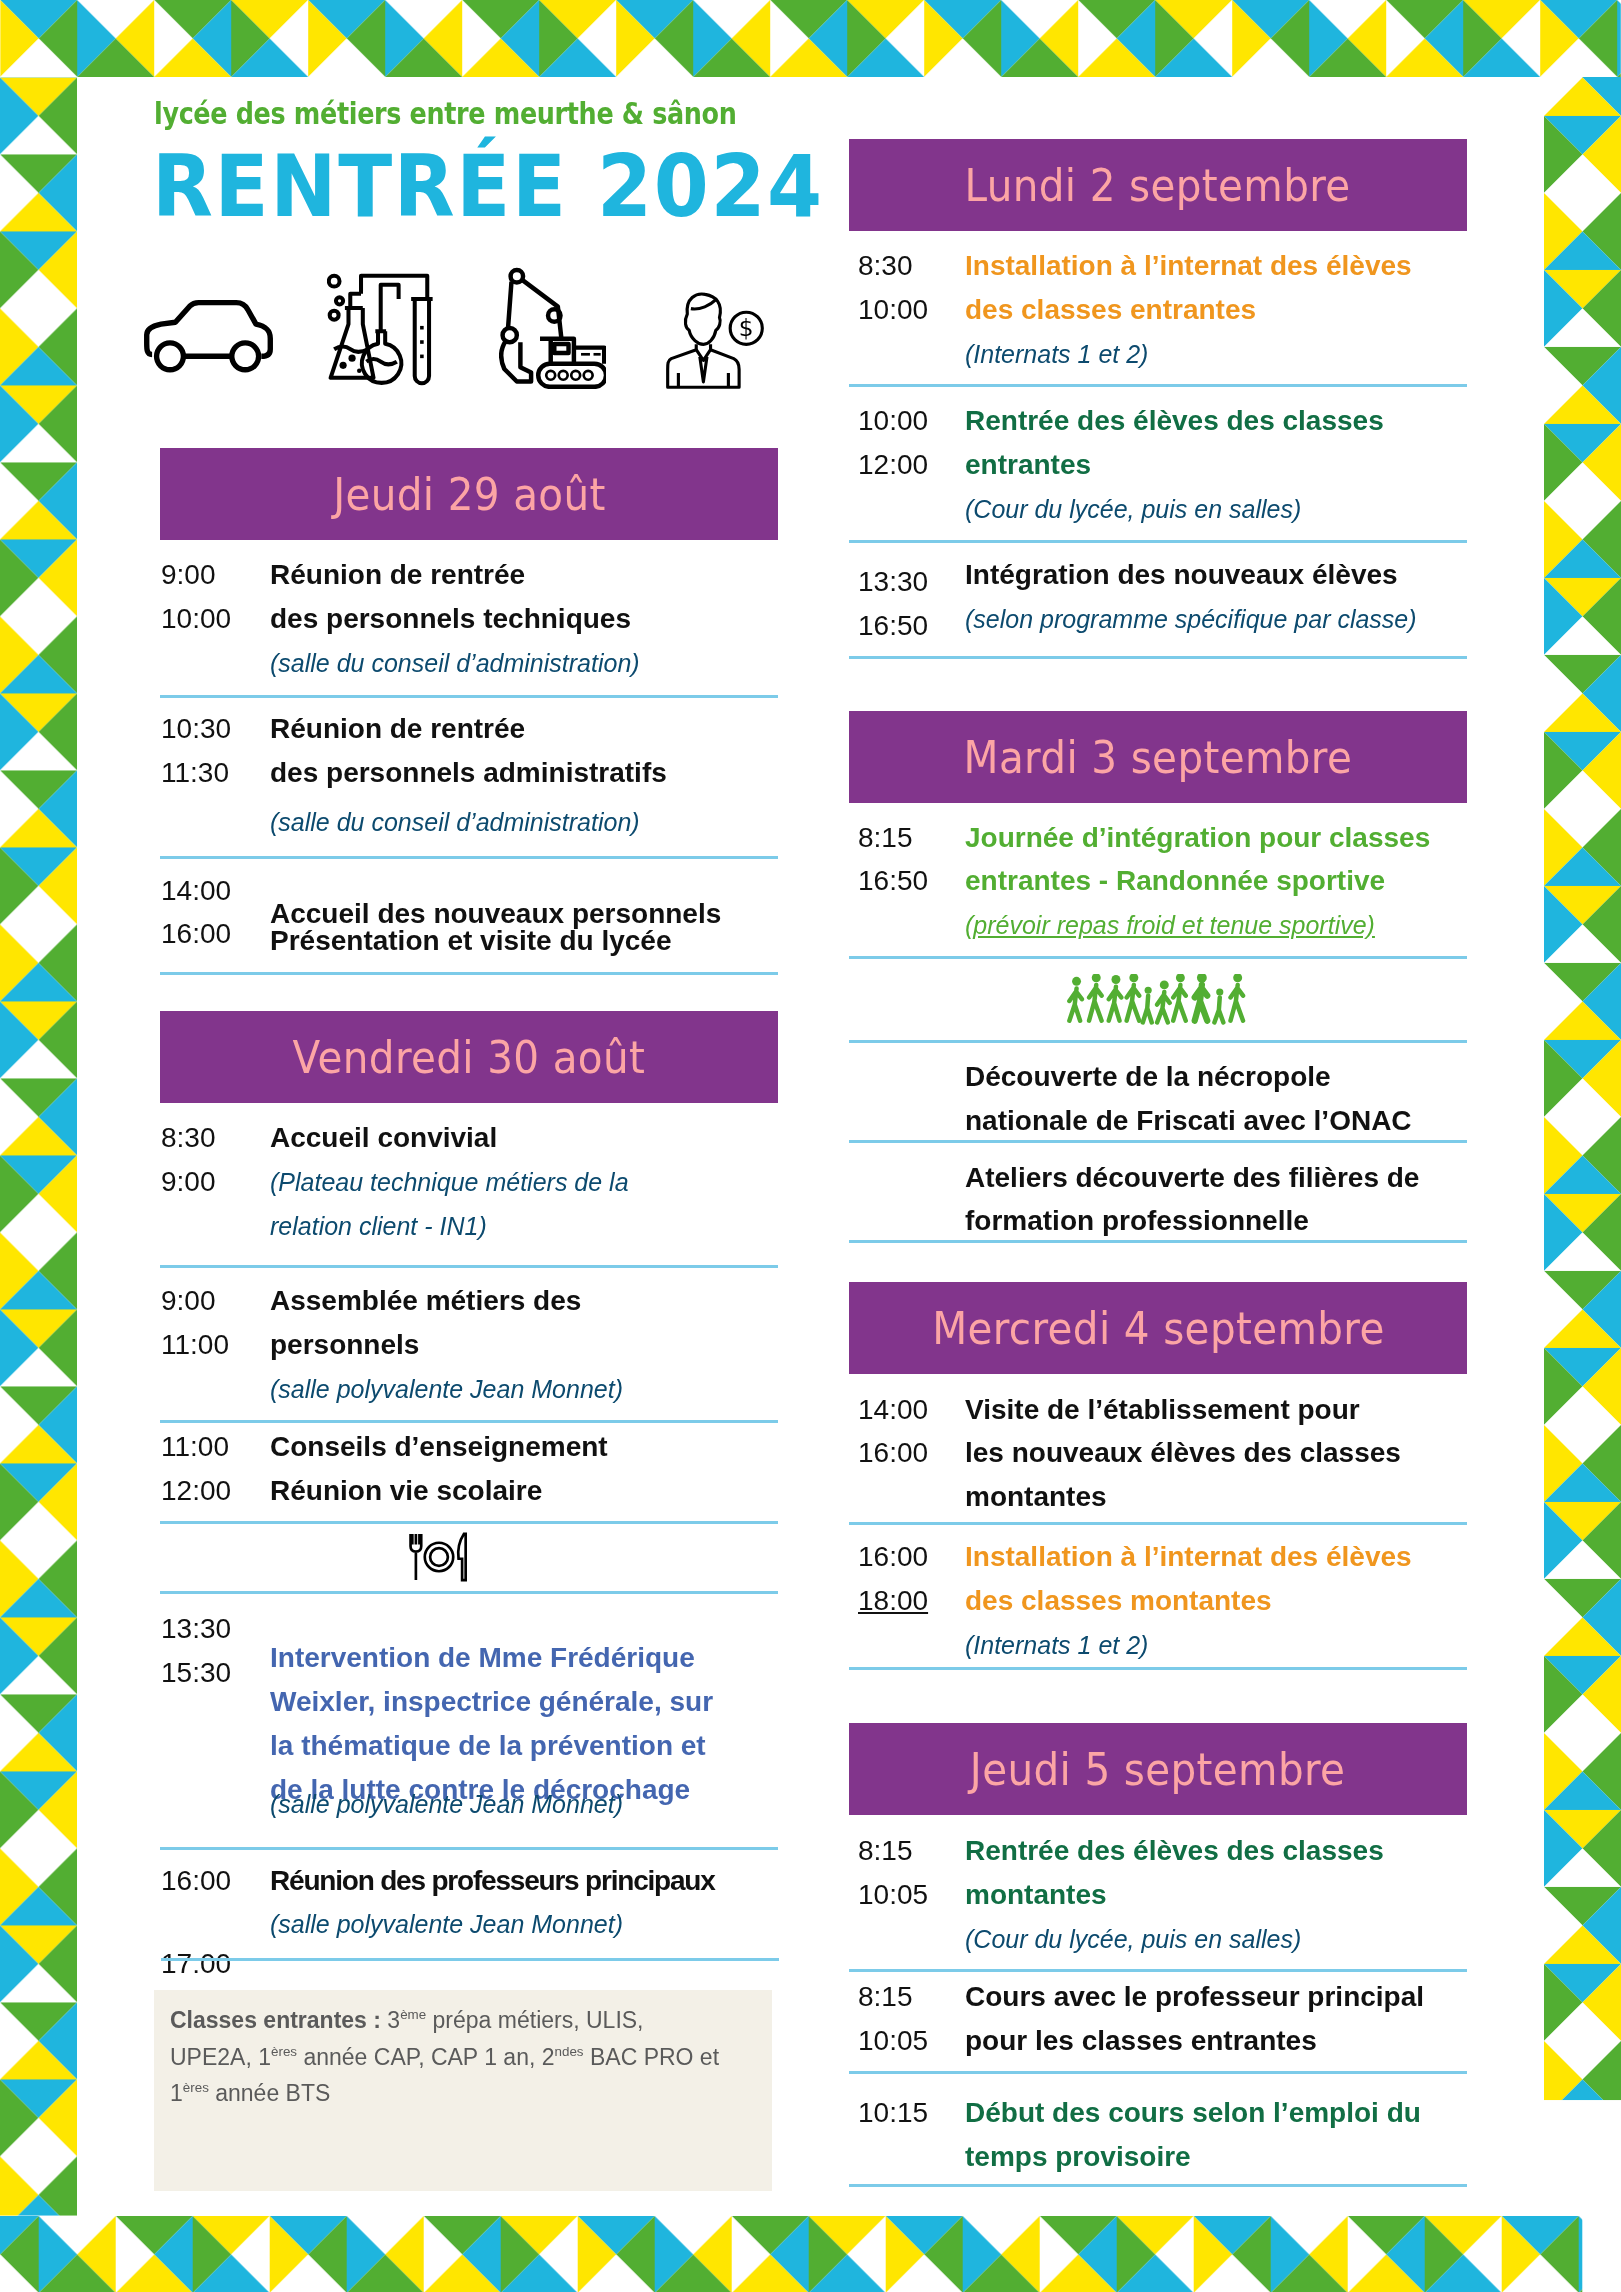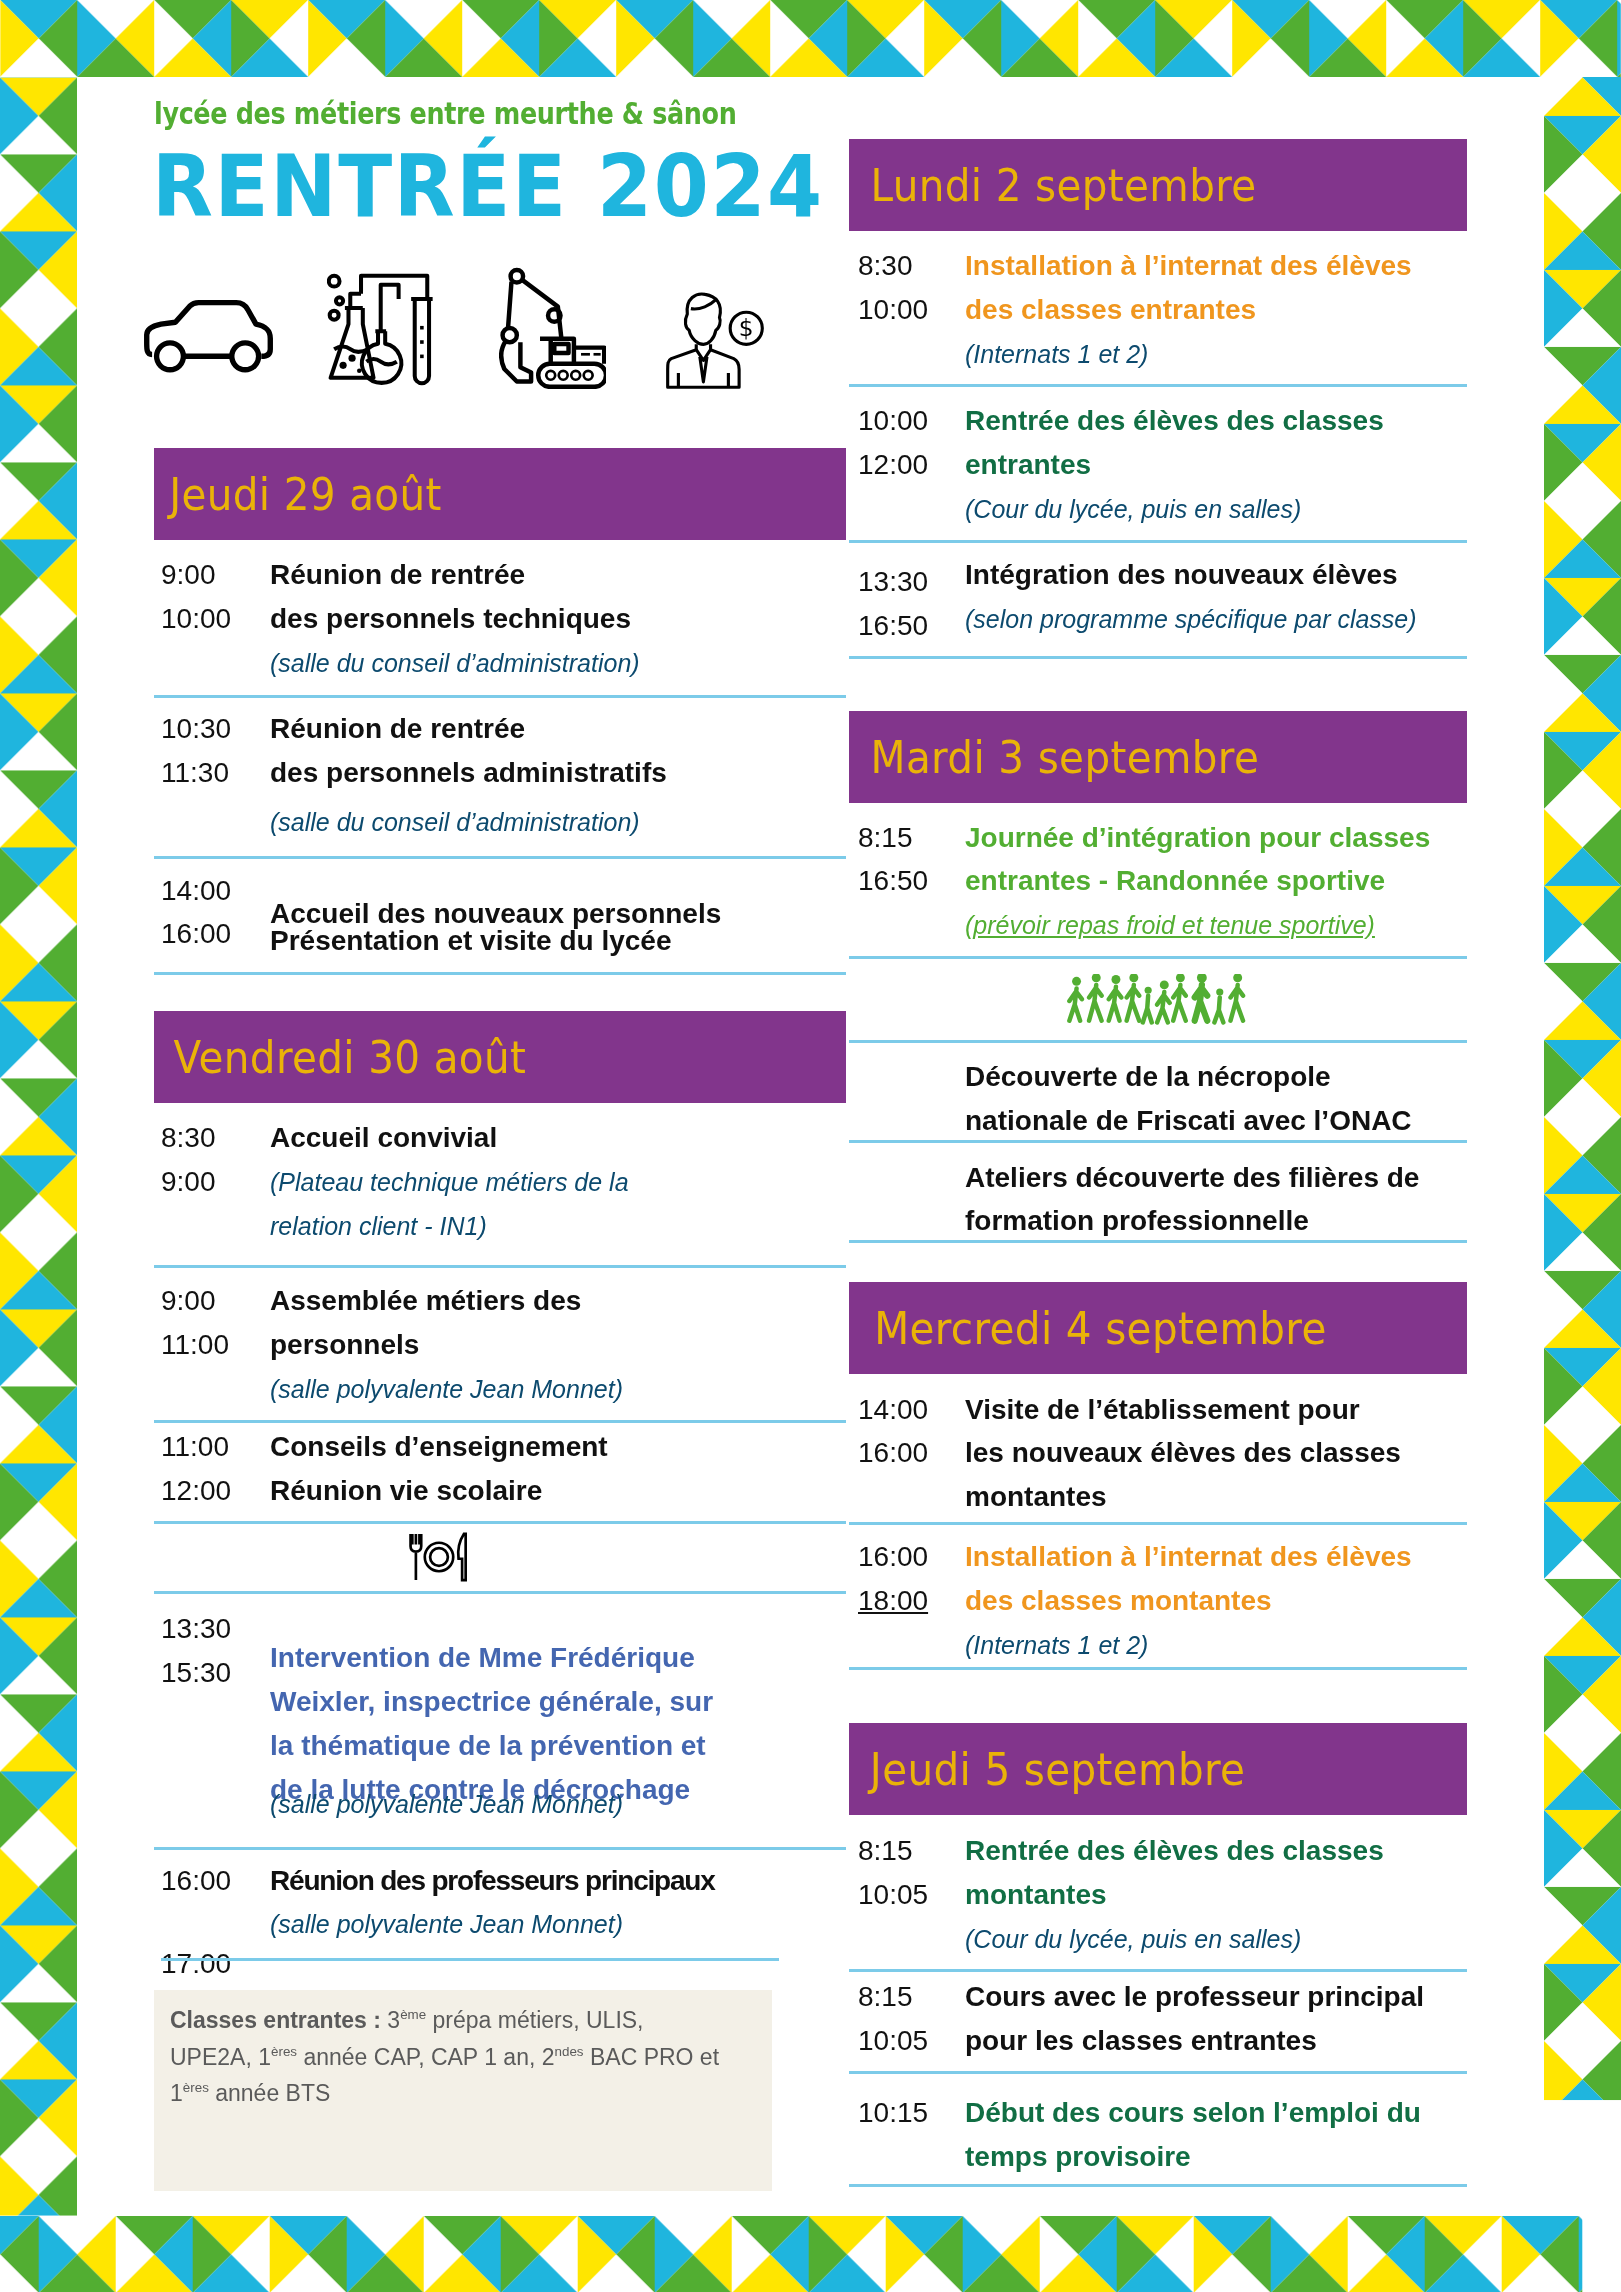--- a/index.html
+++ b/index.html
@@ -3,23 +3,23 @@
 <meta charset="utf-8">
 <style>
   html, body { margin:0; padding:0; }
   body { width:1621px; height:2293px; position:relative; background:#ffffff; overflow:hidden; font-family:"Liberation Sans", sans-serif; }
   .border-band { position:absolute; overflow:hidden; }
   .border-band svg { display:block; }
   .subtitle { position:absolute; left:154px; top:97px; font-family:"DejaVu Sans", sans-serif; font-weight:bold; font-size:29.6px; color:#52ae32; letter-spacing:-0.4px; transform:scaleX(0.86); transform-origin:left top; white-space:nowrap; }
   .title { position:absolute; left:152px; top:143px; font-family:"DejaVu Sans", sans-serif; font-weight:bold; font-size:86px; color:#1fb5de; letter-spacing:1.8px; transform:scaleX(0.92); transform-origin:left top; white-space:nowrap; line-height:1; }
   .icons-row { position:absolute; left:143px; top:267px; width:627px; height:125px; }
   .icons-row .ic { position:absolute; top:0; }
-  .day-header { position:absolute; height:92px; background:#82358c; color:#eab308; font-family:"DejaVu Sans", sans-serif; font-size:45px; display:flex; align-items:center; justify-content:flex-start; letter-spacing:0.4px; }
+  .day-header { position:absolute; height:92px; background:#82358c; color:#fca5a5; font-family:"DejaVu Sans", sans-serif; font-size:45px; display:flex; align-items:center; justify-content:center; letter-spacing:0.4px; }
   .day-header span { transform:scaleX(0.9); display:inline-block; }
-  .col-left { left:154px; width:692px; }
+  .col-left { left:160px; width:618px; }
   .col-right { left:849px; width:618px; }
   .line { position:absolute; font-size:28px; line-height:32px; white-space:nowrap; }
   .time { color:#111111; }
   .b { font-weight:bold; }
   .i { font-style:italic; color:#0c4a6e; }
   .black { color:#111111; }
   .orange { color:#f0961e; }
   .dgreen { color:#116e44; }
   .lgreen { color:#52ae32; }
   .blue { color:#4466b0;margin-top:29px; }

